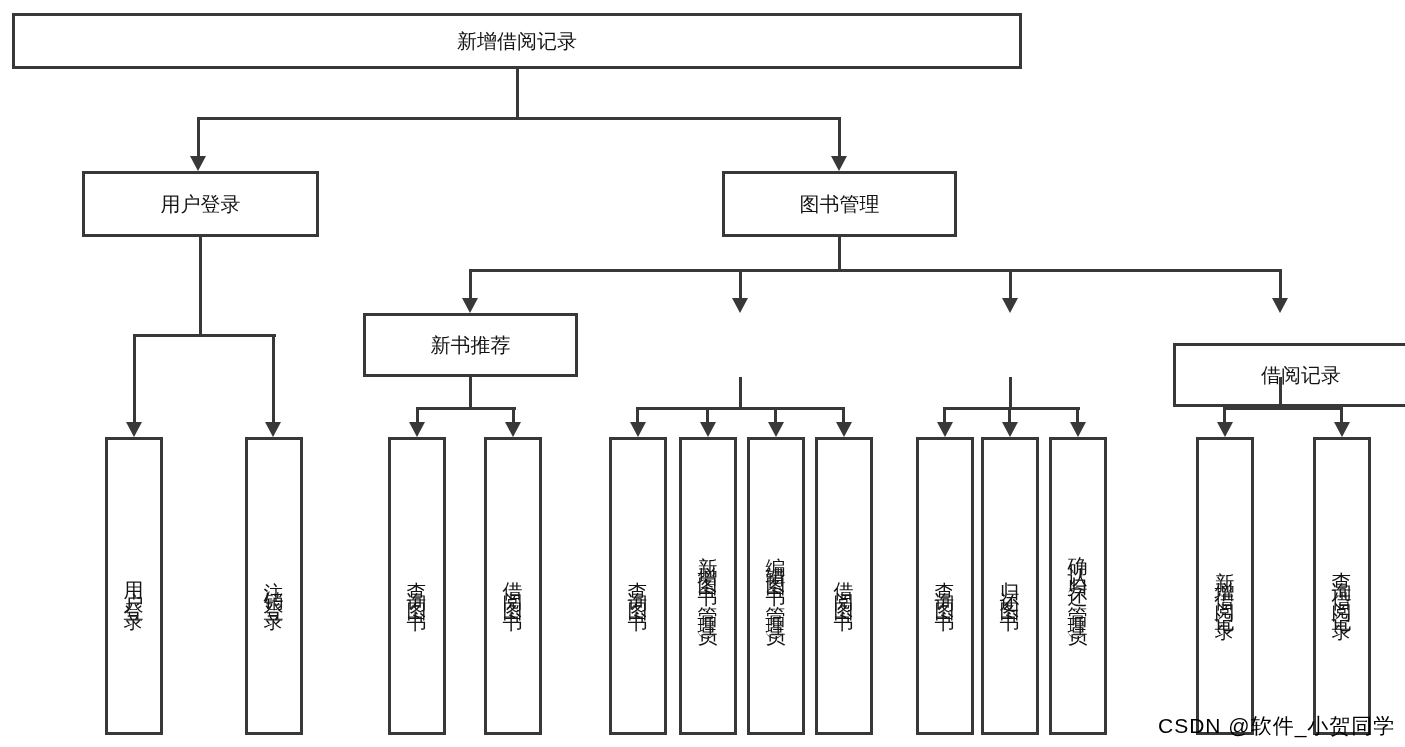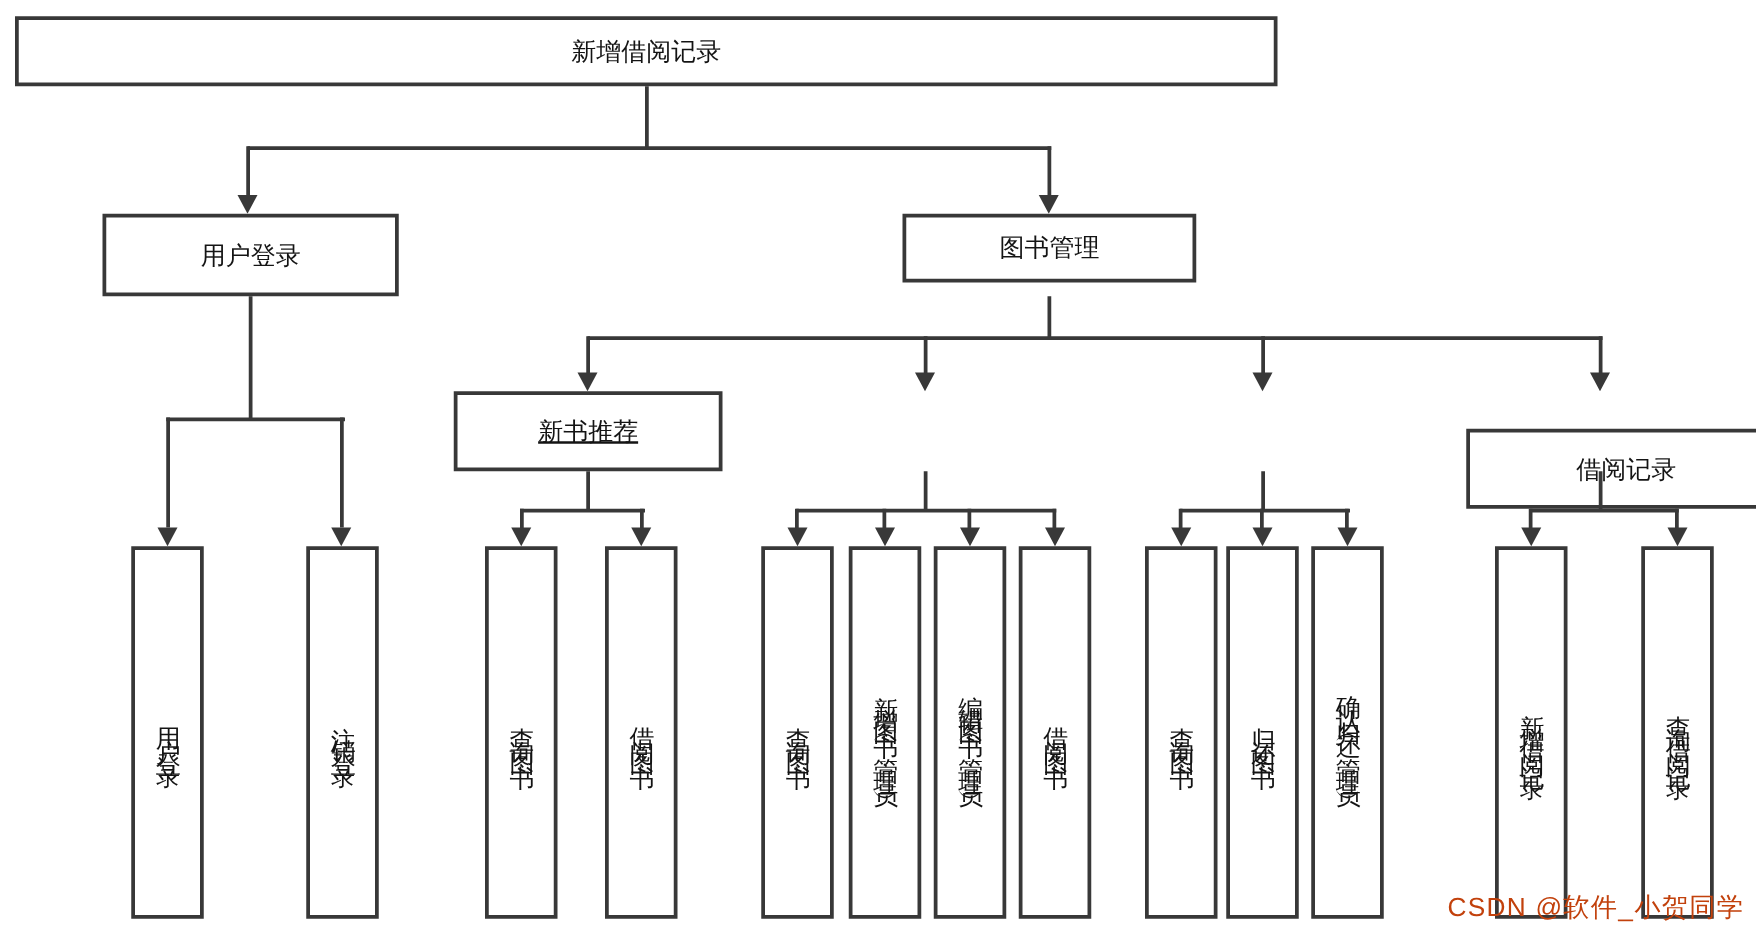--- a/index.html
+++ b/index.html
@@ -16,21 +16,21 @@
     text-align:center;
   }
   .vline{position:absolute;width:3px;background:#383838;}
   .hline{position:absolute;height:3px;background:#383838;}
   .ah{
     position:absolute;width:0;height:0;
     border-left:8px solid transparent;border-right:8px solid transparent;
     border-top:15px solid #383838;
   }
   .watermark{
-    position:absolute;left:1158px;top:712px;font-size:21px;color:#c2410c;
+    position:absolute;left:1158px;top:712px;font-size:21px;color:#000000;
     letter-spacing:1px;white-space:nowrap;
   }
 </style>
 </head>
 <body>
 
 <div class="canvas">
 
   <div class="box" style="left:12px;top:13px;width:1010px;height:56px;">
     <span>新增借阅记录</span>
@@ -39,21 +39,21 @@
   <div class="vline" style="left:516px;top:69px;height:50px;"></div>
   <div class="hline" style="left:198px;top:117px;width:643px;"></div>
   <div class="vline" style="left:197px;top:117px;height:40px;"></div>
   <div class="ah" style="left:190px;top:156px;"></div>
   <div class="vline" style="left:838px;top:117px;height:40px;"></div>
   <div class="ah" style="left:831px;top:156px;"></div>
 
   <div class="box" style="left:82px;top:171px;width:237px;height:66px;">
     <span>用户登录</span>
   </div>
-  <div class="box" style="left:722px;top:171px;width:235px;height:55px;">
+  <div class="box" style="left:722px;top:171px;width:235px;height:66px;">
     <span>图书管理</span>
   </div>
 
   <div class="vline" style="left:199px;top:237px;height:99px;"></div>
   <div class="hline" style="left:133px;top:334px;width:143px;"></div>
   <div class="vline" style="left:133px;top:334px;height:88px;"></div>
   <div class="ah" style="left:126px;top:422px;"></div>
   <div class="vline" style="left:272px;top:334px;height:88px;"></div>
   <div class="ah" style="left:265px;top:422px;"></div>
 
@@ -61,21 +61,21 @@
   <div class="hline" style="left:470px;top:269px;width:812px;"></div>
   <div class="vline" style="left:469px;top:269px;height:30px;"></div>
   <div class="ah" style="left:462px;top:298px;"></div>
   <div class="vline" style="left:739px;top:269px;height:30px;"></div>
   <div class="ah" style="left:732px;top:298px;"></div>
   <div class="vline" style="left:1009px;top:269px;height:30px;"></div>
   <div class="ah" style="left:1002px;top:298px;"></div>
   <div class="vline" style="left:1279px;top:269px;height:30px;"></div>
   <div class="ah" style="left:1272px;top:298px;"></div>
 
-  <div class="box" style="left:363px;top:313px;width:215px;height:64px;text-decoration:underline;">
+  <div class="box" style="left:363px;top:313px;width:215px;height:64px;">
     <span>新书推荐</span>
   </div>
   <div class="box" style="left:1173px;top:313px;width:256px;height:64px;margin-top:30px;">
     <span>借阅记录</span>
   </div>
 
   <div class="vline" style="left:469px;top:377px;height:32px;"></div>
   <div class="hline" style="left:416px;top:407px;width:100px;"></div>
   <div class="vline" style="left:416px;top:407px;height:17px;"></div>
   <div class="ah" style="left:409px;top:422px;"></div>

